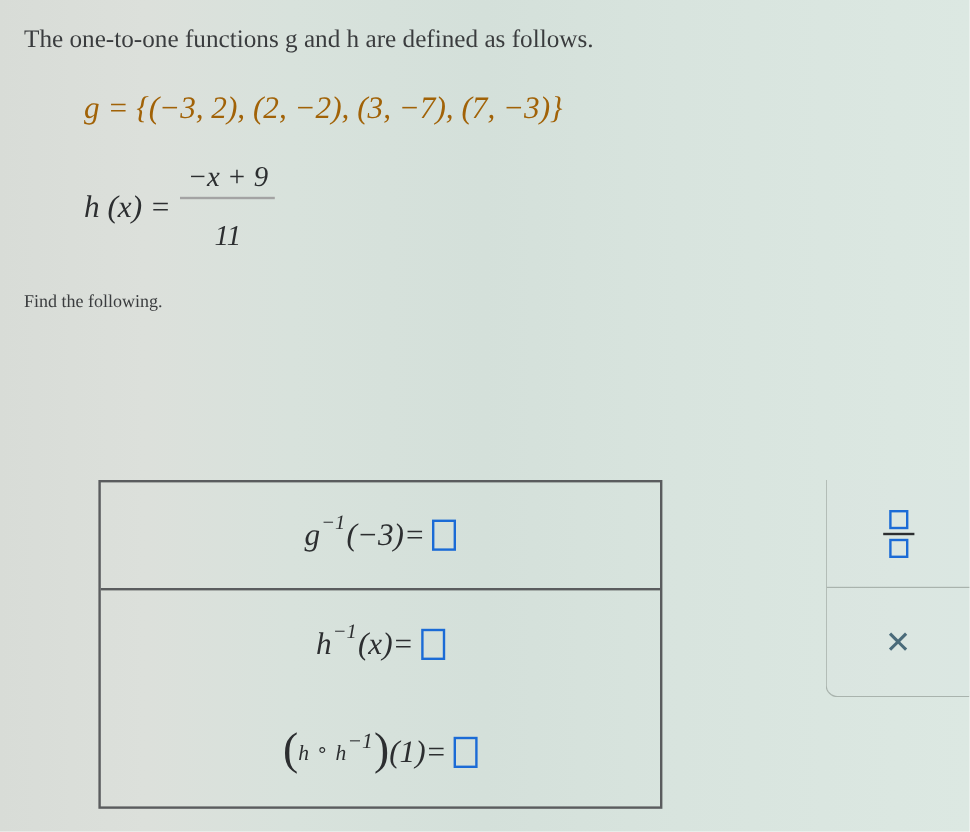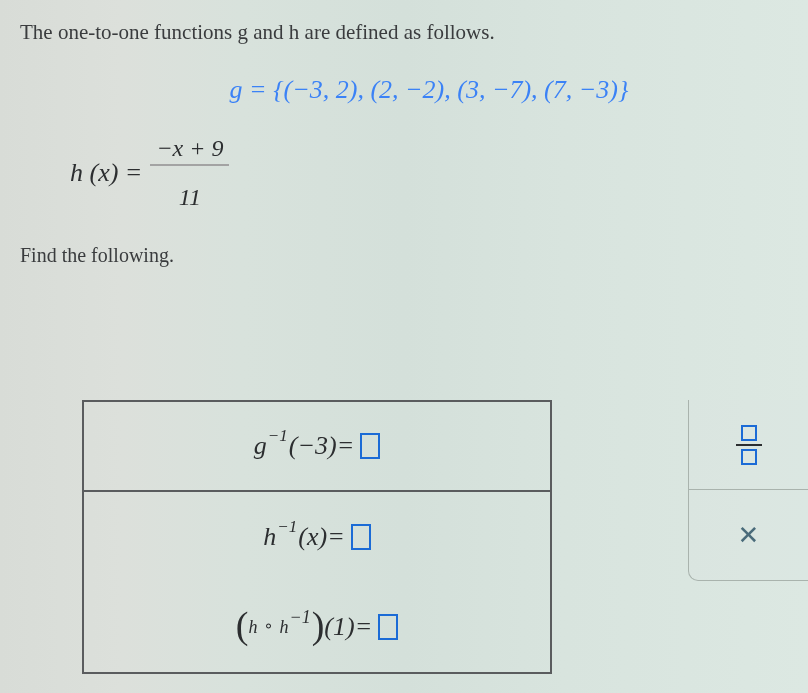--- a/index.html
+++ b/index.html
@@ -13,26 +13,25 @@
       position: relative;
     }
     .intro {
       font-size: 21px;
       color: #3a3c3e;
       margin-bottom: 28px;
       line-height: 1.4;
     }
     .math-row {
       font-size: 26px;
-      color: #3b82f6;
+      color: #a16207;
       font-style: italic;
       font-family: 'Times New Roman', serif;
       margin-left: 50px;
       margin-bottom: 30px;
-      text-align: center;
     }
     .hfunc {
       display: flex;
       align-items: center;
       margin-left: 50px;
       margin-bottom: 34px;
     }
     .hfunc .lhs {
       font-size: 26px;
       font-style: italic;
@@ -47,21 +46,21 @@
       font-size: 24px;
       font-style: italic;
       font-family: 'Times New Roman', serif;
       color: #2c2e30;
       line-height: 1.1;
       vertical-align: middle;
     }
     .fraction .num { padding: 0 6px 2px 6px; border-bottom: 2px solid #a3a3a3; }
     .fraction .den { padding-top: 18px; }
     .find {
-      font-size: 20px;
+      font-size: 15px;
       color: #3a3c3e;
       margin-bottom: 28px;
     }
     .answers {
       position: absolute;
       left: 82px;
       top: 400px;
       width: 470px;
       border: 2px solid #5a5c5e;
       background: transparent;

